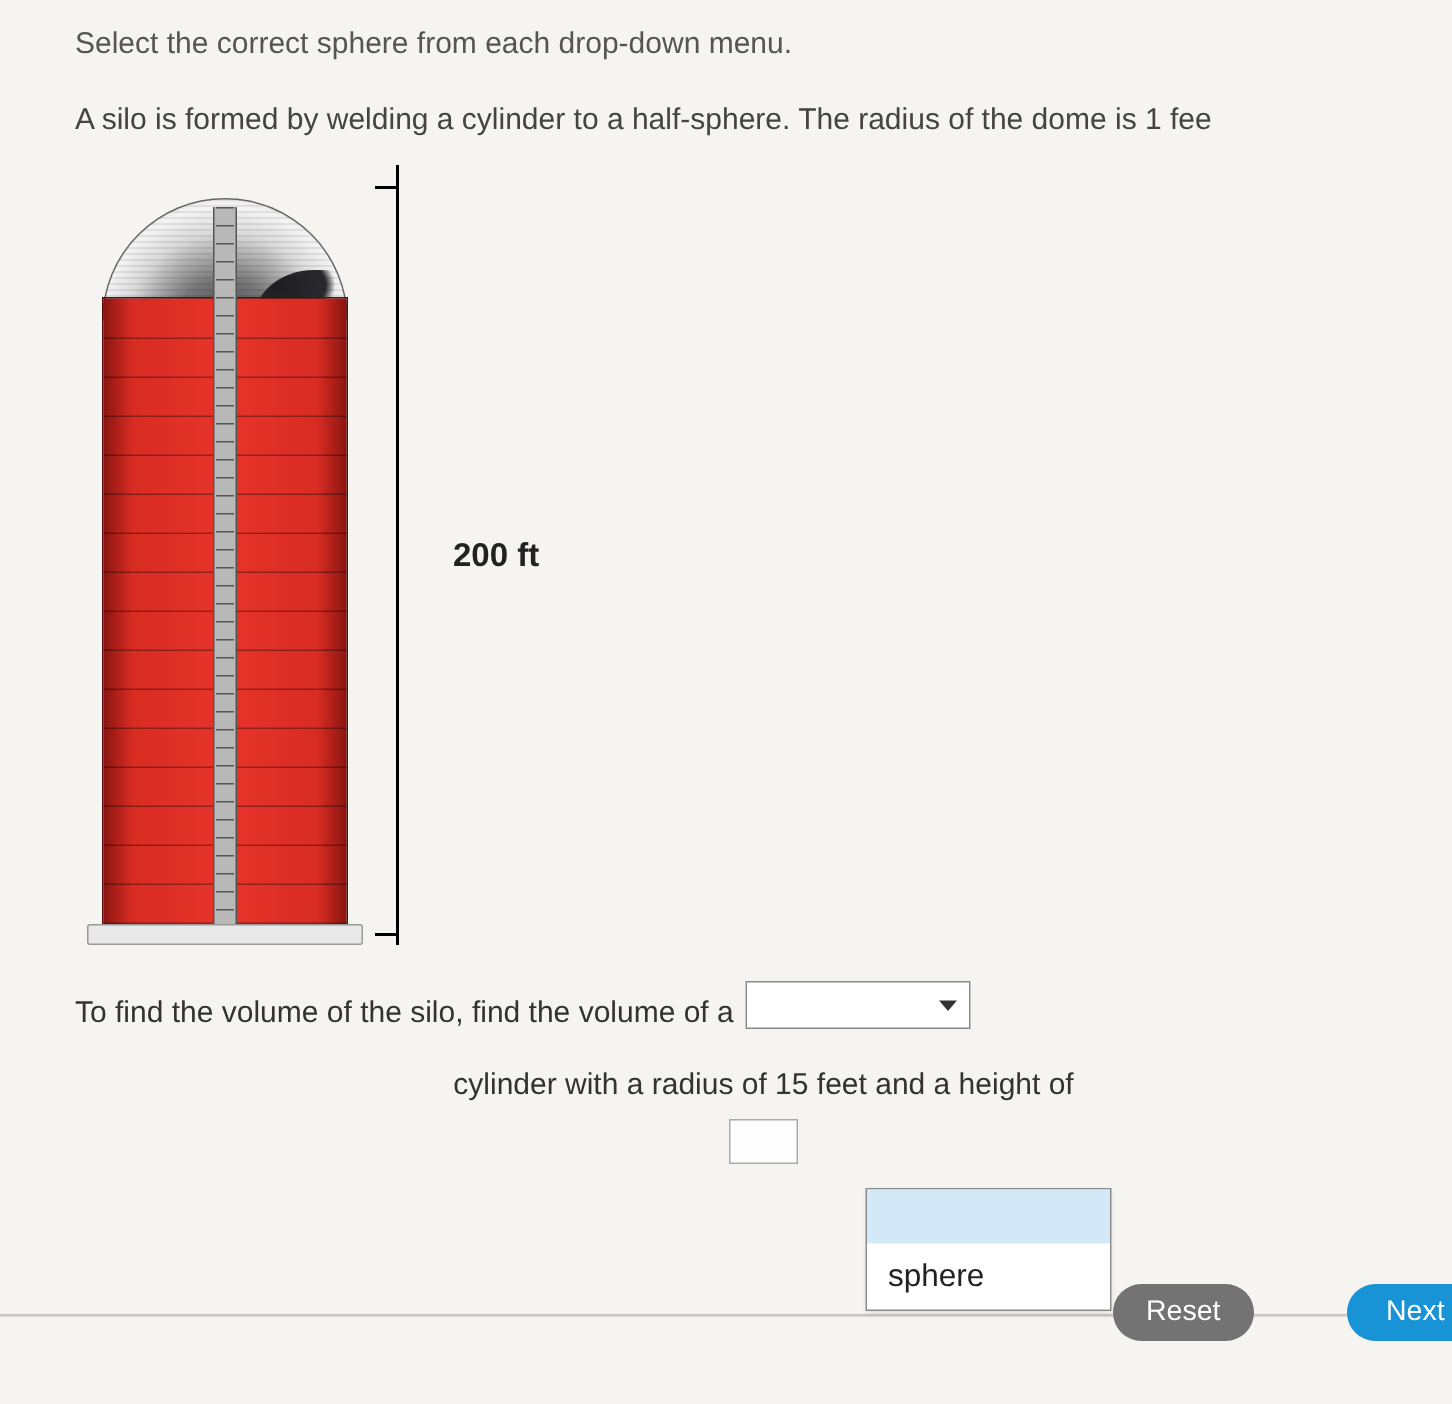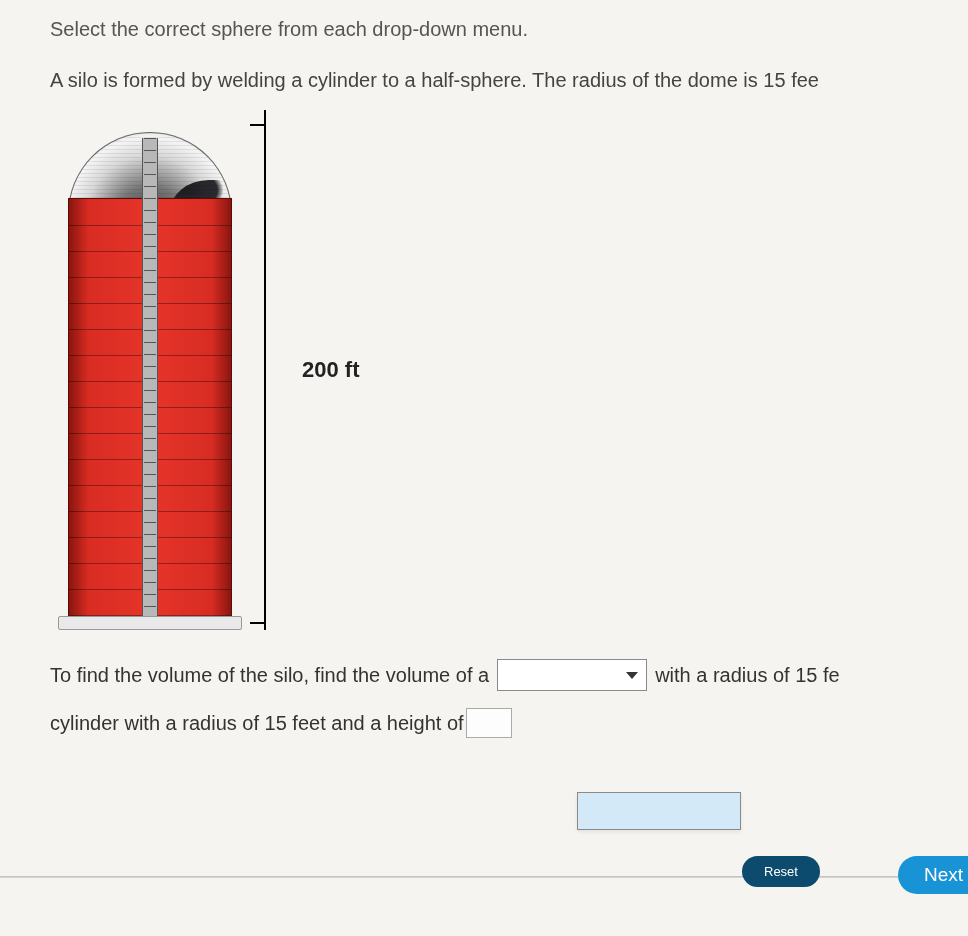--- a/index.html
+++ b/index.html
@@ -53,22 +53,22 @@
     .bracket { display:flex; align-items:stretch; height: 520px; }
     .bracket-line { width: 2px; background:#000; position:relative; }
     .bracket-line::before, .bracket-line::after{
       content:""; position:absolute; left:-14px; width:16px; height:2px; background:#000;
     }
     .bracket-line::before{ top:14px; }
     .bracket-line::after{ bottom:6px; }
     .height-label { font-weight:bold; font-size:22px; color:#222; margin-left:22px; align-self:center; }
 
     .answer-block { margin-top: 12px; font-size: 20px; color: #333; line-height: 2.1; }
-    .answer-line1 { display:flex; align-items:center; flex-wrap:nowrap; gap:8px; white-space:nowrap; }
-    .answer-line2 { display:flex; align-items:center; gap:2px; margin-top:6px; }
+    .answer-line1 { display:flex; flex-wrap:nowrap; gap:8px; white-space:nowrap; }
+    .answer-line2 { display:flex; align-items:center; gap:2px; margin-top:6px;flex-direction:column; }
 
     .dropdown-closed {
       width: 150px; height: 32px; border: 1px solid #8a8a8a; background: #fff;
       display:flex; align-items:center; justify-content:flex-end; padding: 0 8px;
       position: relative;
     }
     .chev { width:0; height:0; border-left:6px solid transparent; border-right:6px solid transparent; border-top:7px solid #333; }
     .small-box { width: 46px; height: 30px; border:1px solid #aaa; background:#fdfdfd; }
 
     .dropdown-open {
@@ -79,34 +79,34 @@
     }
     .dd-item { padding: 10px 14px; }
     .dd-blank { height: 36px; background: #d3e9f7; }
     
     .footer-bar {
       position:absolute; left:0; right:0; top: 876px; height: 2px;
       background: linear-gradient(#bbb, #ddd);
     }
     .reset-btn {
       position:absolute; left: 742px; top: 856px;
-      background:#0c4a6e; color:#fff; font-size:13px;
+      background:#737373; color:#fff; font-size:19px;
       padding: 8px 22px; border-radius: 20px; border:none;
     }
     .next-btn {
       position:absolute; left: 898px; top: 856px;
       background:#1893d6; color:#fff; font-size:19px;
       padding: 8px 22px 8px 26px; border-radius: 20px 0 0 20px; border:none;
     }
   </style>
 </head>
 <body>
 
 <div class="instruction">Select the correct sphere from each drop-down menu.</div>
-<div class="problem-text">A silo is formed by welding a cylinder to a half-sphere. The radius of the dome is 15 fee</div>
+<div class="problem-text">A silo is formed by welding a cylinder to a half-sphere. The radius of the dome is 1 fee</div>
 
 <div class="figure-row">
   <div class="silo-wrap">
     <div class="dome">
         <div class="dome-shadow"></div>
       </div>
     <div class="silo-cylinder">
       <div class="brick-lines" id="hlines">
           <div class="hline" style="top: 26px;"></div>
           <div class="hline" style="top: 52px;"></div>
@@ -175,27 +175,27 @@
   </div>
   <div class="height-label">200 ft</div>
 </div>
 
 <div class="answer-block">
   <div class="answer-line1">
     <span>To find the volume of the silo, find the volume of a</span>
     <div class="dropdown-closed">
       <span class="chev"></span>
     </div>
-    <span>with a radius of 15 fe</span>
   </div>
   <div class="answer-line2">
     <span>cylinder with a radius of 15 feet and a height of</span>
     <div class="small-box"></div>
   </div>
 </div>
 
 <div class="dropdown-open">
   <div class="dd-blank dd-item"></div>
+  <div class="dd-item">sphere</div>
 </div>
 
 <div class="footer-bar"></div>
 <button class="reset-btn">Reset</button>
 <button class="next-btn">Next</button>
 
 </body></html>

